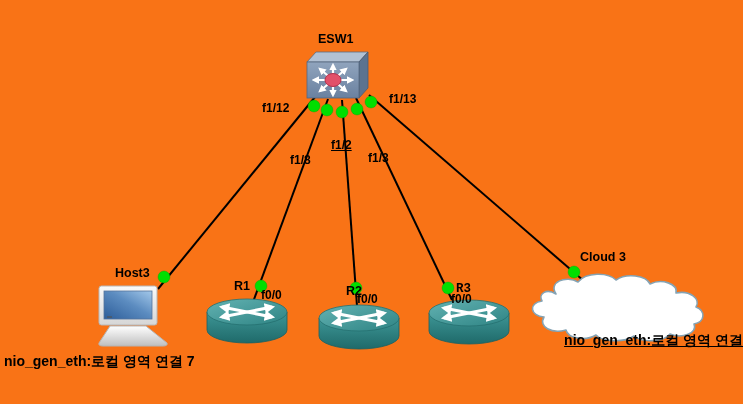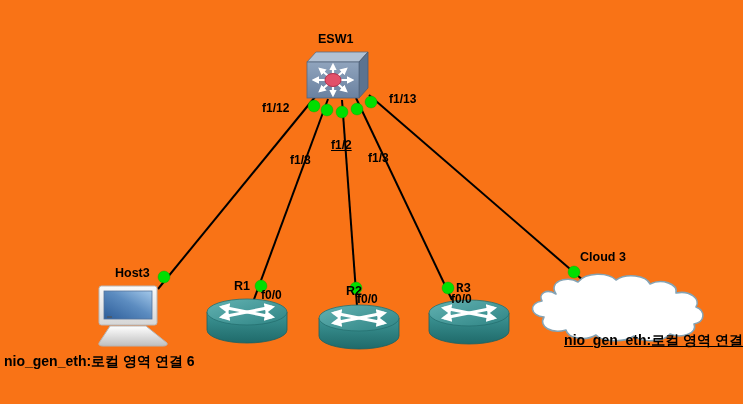--- a/index.html
+++ b/index.html
@@ -131,16 +131,16 @@
   <div class="lbl" style="left:262px;top:102px;">f1/12</div>
   <div class="lbl" style="left:389px;top:93px;text-align:right;">f1/13</div>
   <div class="lbl" style="left:290px;top:154px;">f1/8</div>
   <div class="lbl" style="left:331px;top:139px;text-decoration:underline;">f1/2</div>
   <div class="lbl" style="left:368px;top:152px;">f1/3</div>
 
   <div class="lbl" style="left:261px;top:289px;">f0/0</div>
   <div class="lbl" style="left:357px;top:293px;">f0/0</div>
   <div class="lbl" style="left:451px;top:293px;">f0/0</div>
 
-  <div class="note" style="left:4px;top:353px;">nio_gen_eth:로컬 영역 연결 6</div>
+  <div class="note" style="left:4px;top:353px;">nio_gen_eth:로컬 영역 연결 7</div>
   <div class="note" style="right:0px;top:332px;text-decoration:underline;">nio_gen_eth:로컬 영역 연결</div>
 
 </div>
 
 </body></html>

